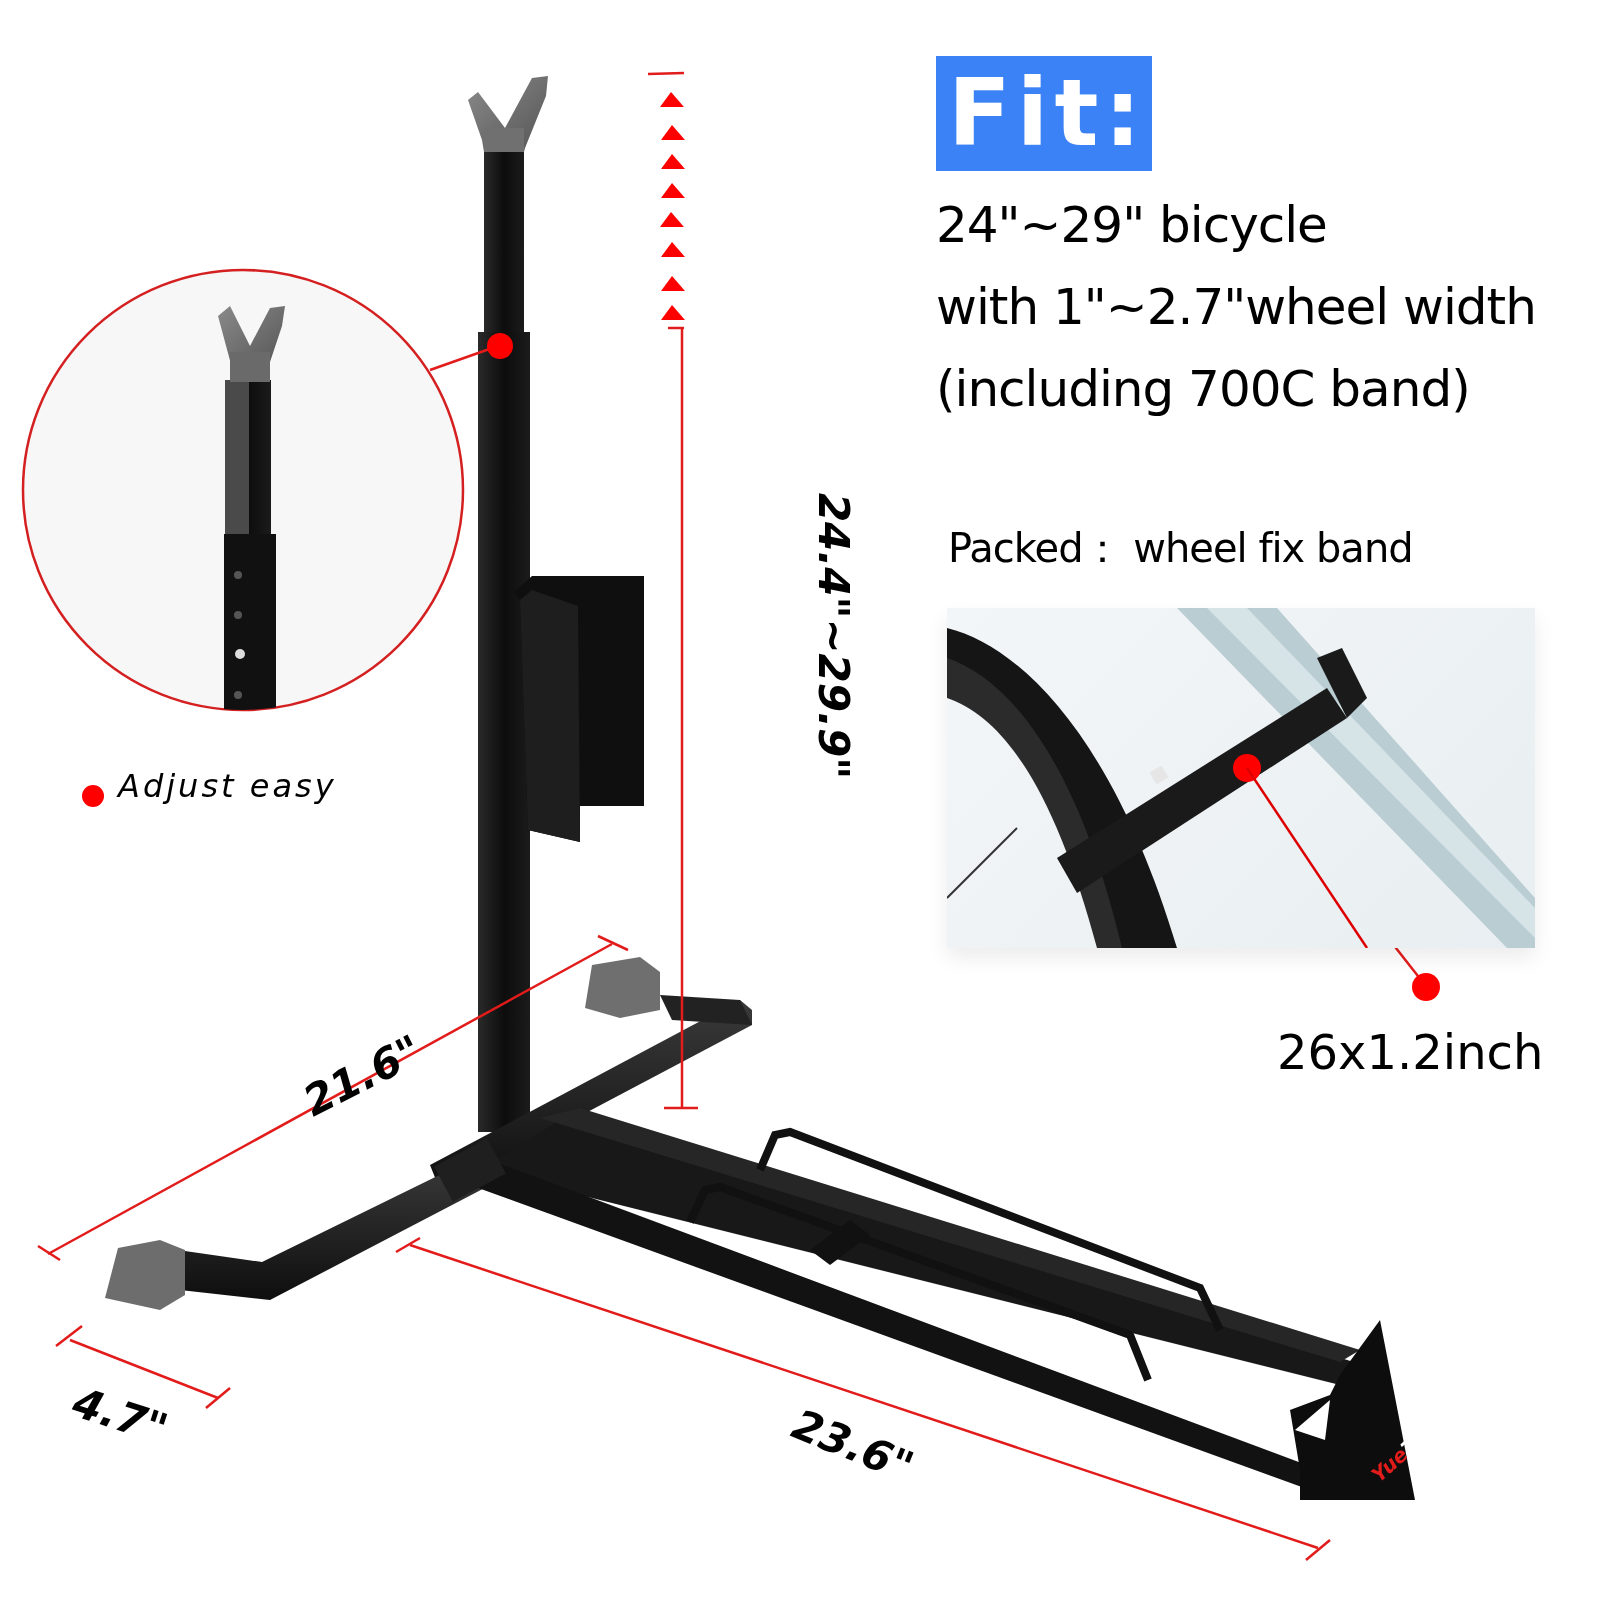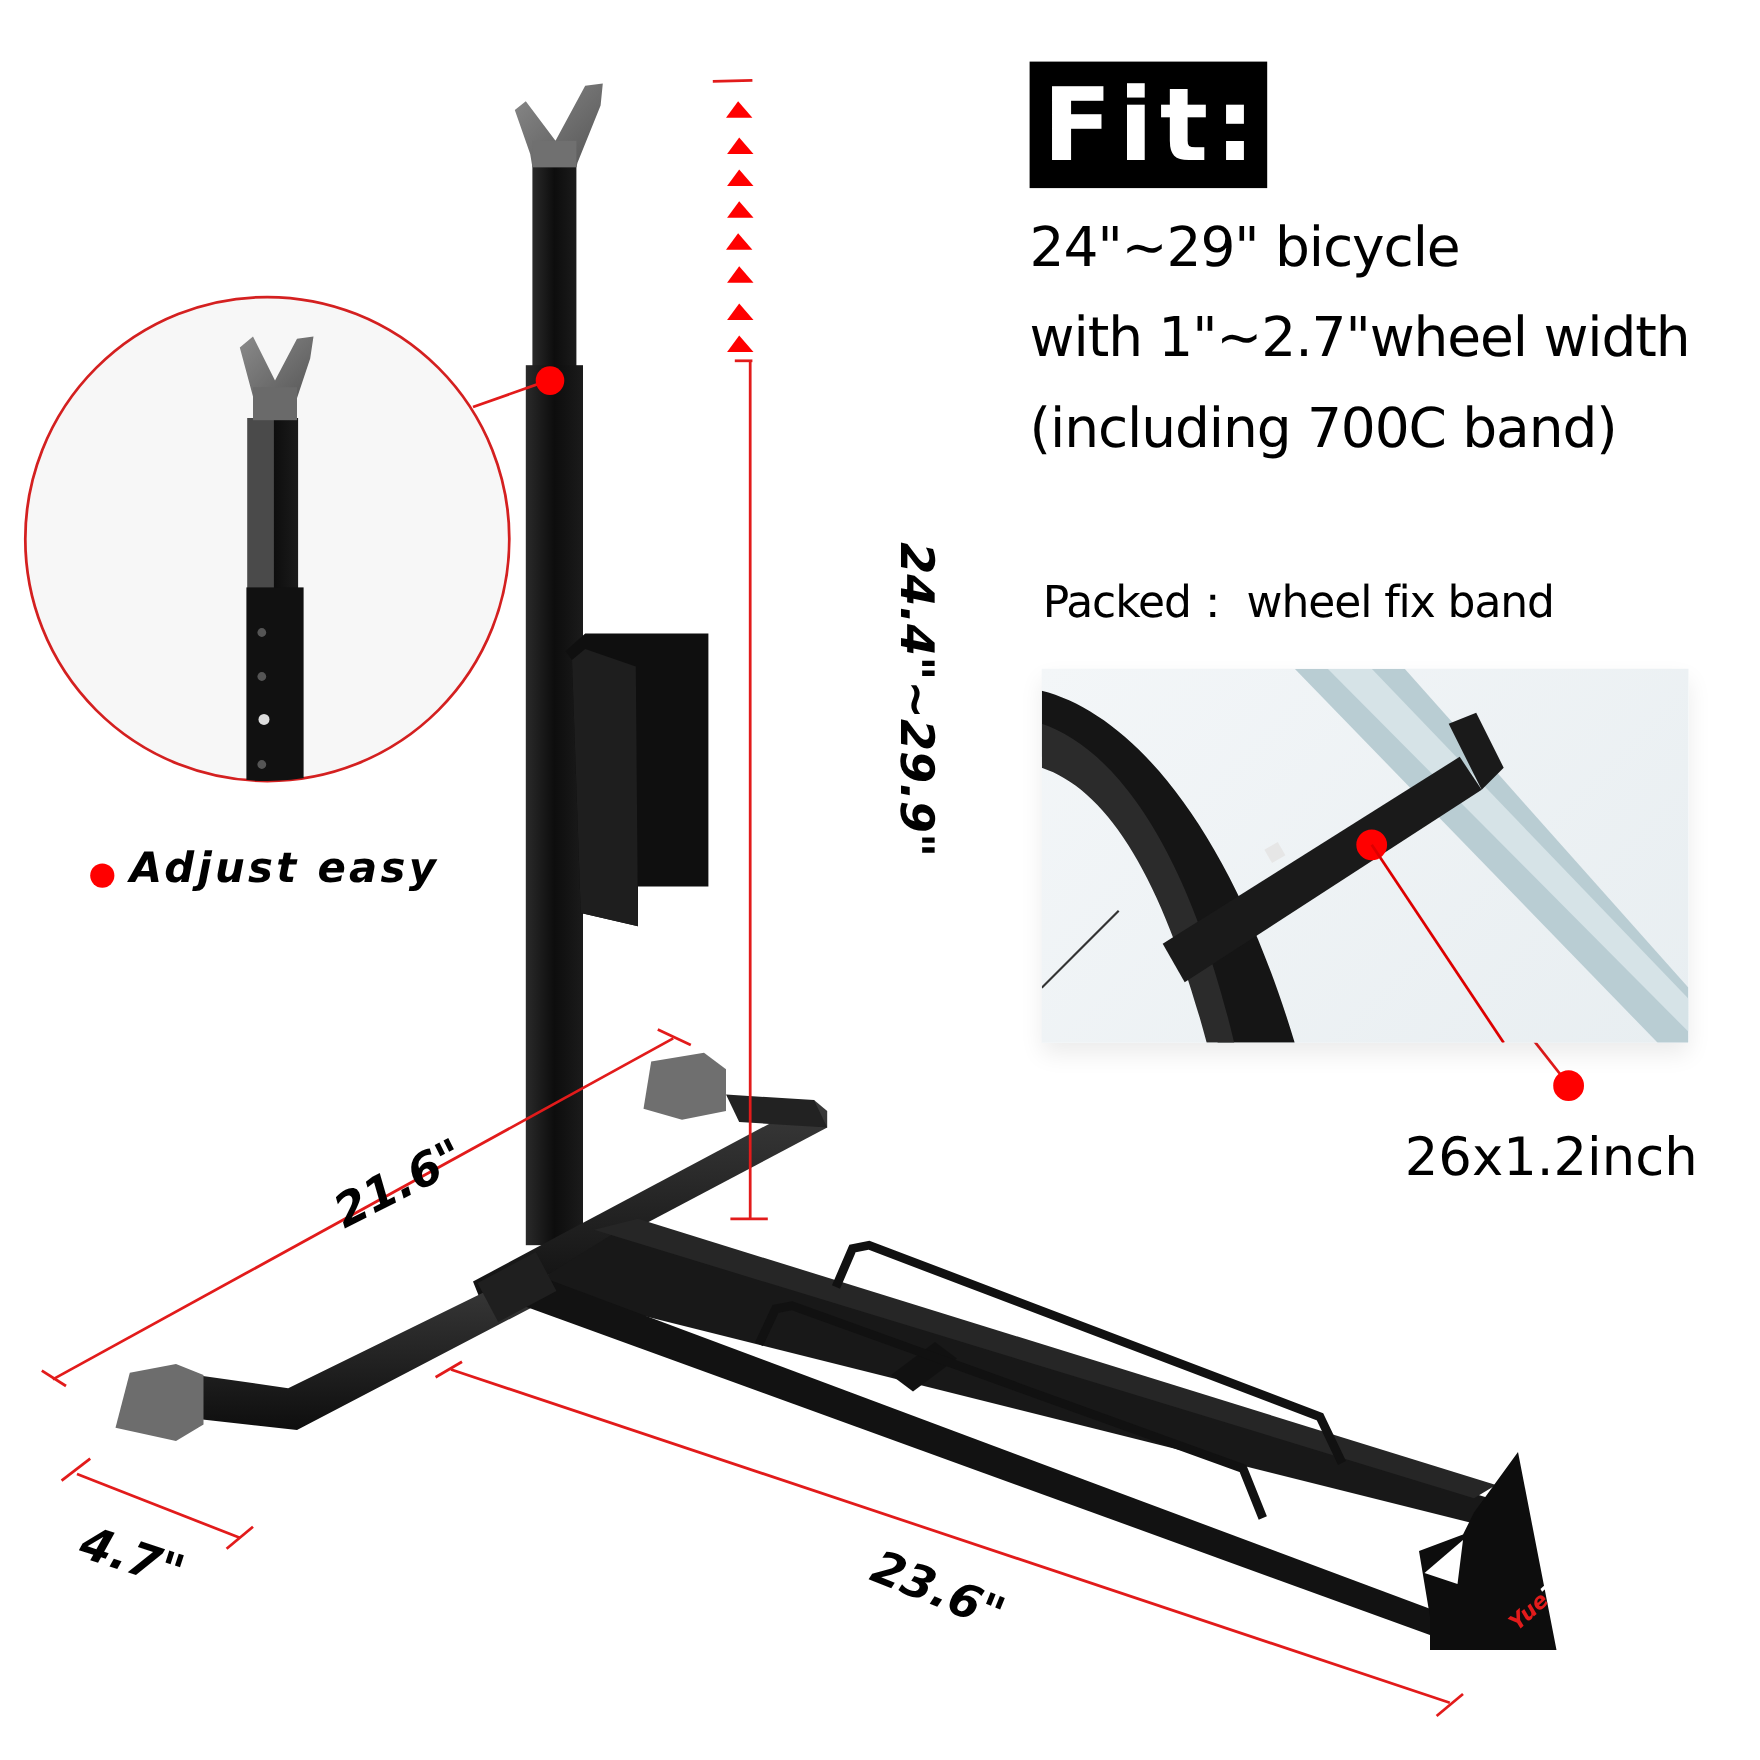--- a/index.html
+++ b/index.html
@@ -1,32 +1,32 @@
 <!DOCTYPE html>
 <html><head>
 <meta charset="utf-8">
 <style>
   html, body { margin: 0; padding: 0; background: #ffffff; }
   body { width: 1600px; height: 1600px; position: relative; overflow: hidden;
          font-family: "DejaVu Sans", sans-serif; color: #000; }
   .abs { position: absolute; }
   svg.canvas { position: absolute; left: 0; top: 0; }
 
-  .fit-box { left: 936px; top: 56px; width: 216px; height: 115px; background: #000000;
+  .fit-box { left: 936px; top: 56px; width: 216px; height: 115px; background: #3b82f6;
              display: flex; align-items: center; justify-content: flex-start; }
   .fit-box span { color: #fff; font-size: 92px; font-weight: bold; letter-spacing: 6px;
                   padding-left: 12px; line-height: 1; font-family: "DejaVu Sans", sans-serif; }
 
   .spec-line { left: 936px; font-size: 50px; white-space: nowrap; line-height: 1;
                font-family: "DejaVu Sans", sans-serif; letter-spacing: -1px; }
   .packed { left: 948px; top: 528px; font-size: 40px; white-space: nowrap; line-height: 1;
             letter-spacing: -1px; }
   .band-size { left: 1277px; top: 1028px; font-size: 48px; white-space: nowrap; line-height: 1; }
-  .adjust { left: 118px; top: 770px; font-size: 38px; white-space: nowrap; line-height: 1;
-            font-weight: bold; letter-spacing: 3px; font-style: italic; }
+  .adjust { left: 118px; top: 770px; font-size: 32px; white-space: nowrap; line-height: 1;
+            font-weight: normal; letter-spacing: 3px; font-style: italic; }
   .adjust-dot { left: 82px; top: 785px; width: 22px; height: 22px; border-radius: 50%; background: #ff0000; }
 
   .dim { font-size: 42px; white-space: nowrap; line-height: 1; font-weight: bold; font-style: italic; }
   .dim-v { left: 690px; top: 615px; transform: rotate(90deg); transform-origin: center; }
   .dim-216 { left: 300px; top: 1055px; transform: rotate(-27deg); }
   .dim-47 { left: 72px; top: 1395px; transform: rotate(18deg); }
   .dim-236 { left: 790px; top: 1425px; transform: rotate(22deg); }
 
   .photo { left: 947px; top: 608px; width: 588px; height: 340px; overflow: hidden;
            background: linear-gradient(135deg, #f3f6f8 0%, #e8eef1 100%);

